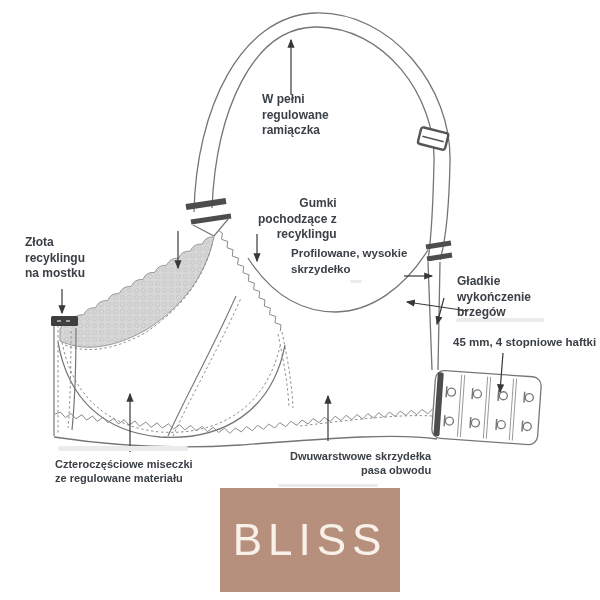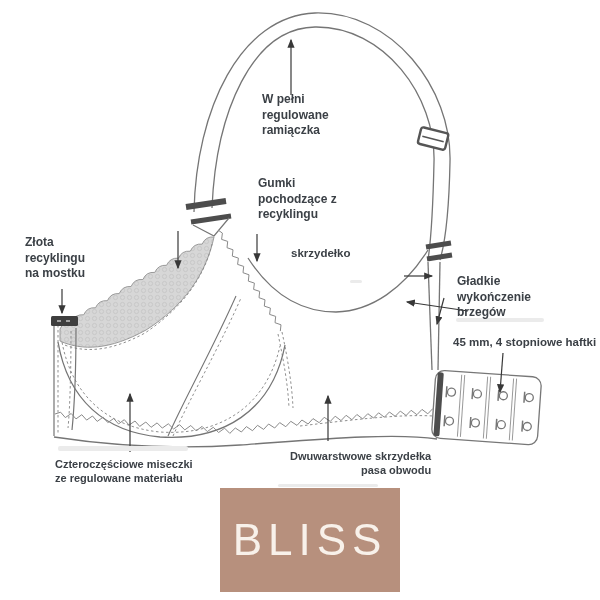--- a/index.html
+++ b/index.html
@@ -136,31 +136,32 @@
   <div class="smudge" style="left:58px;top:446px;width:130px;height:5px;"></div>
   <div class="smudge" style="left:456px;top:318px;width:88px;height:4px;"></div>
   <div class="smudge" style="left:278px;top:484px;width:100px;height:3px;"></div>
   <div class="smudge" style="left:350px;top:280px;width:12px;height:3px;"></div>
 
   <div class="lbl" style="left:262px;top:92px;">
     <span>W pełni</span>
     <span>regulowane</span>
     <span>ramiączka</span>
   </div>
-  <div class="lbl" style="left:258px;top:176px;">
+  <div class="lbl" style="left:258px;top:196px;text-align:right;">
     <span>Gumki</span>
     <span>pochodzące z</span>
     <span>recyklingu</span>
   </div>
   <div class="lbl" style="left:25px;top:235px;">
     <span>Złota</span>
     <span>recyklingu</span>
     <span>na mostku</span>
   </div>
   <div class="lbl mid" style="left:291px;top:246px;">
+    <span>Profilowane, wysokie</span>
     <span>skrzydełko</span>
   </div>
   <div class="lbl" style="left:457px;top:274px;">
     <span>Gładkie</span>
     <span>wykończenie</span>
     <span>brzegów</span>
   </div>
   <div class="lbl mid" style="left:453px;top:335px;">
     <span>45 mm, 4 stopniowe haftki</span>
   </div>

